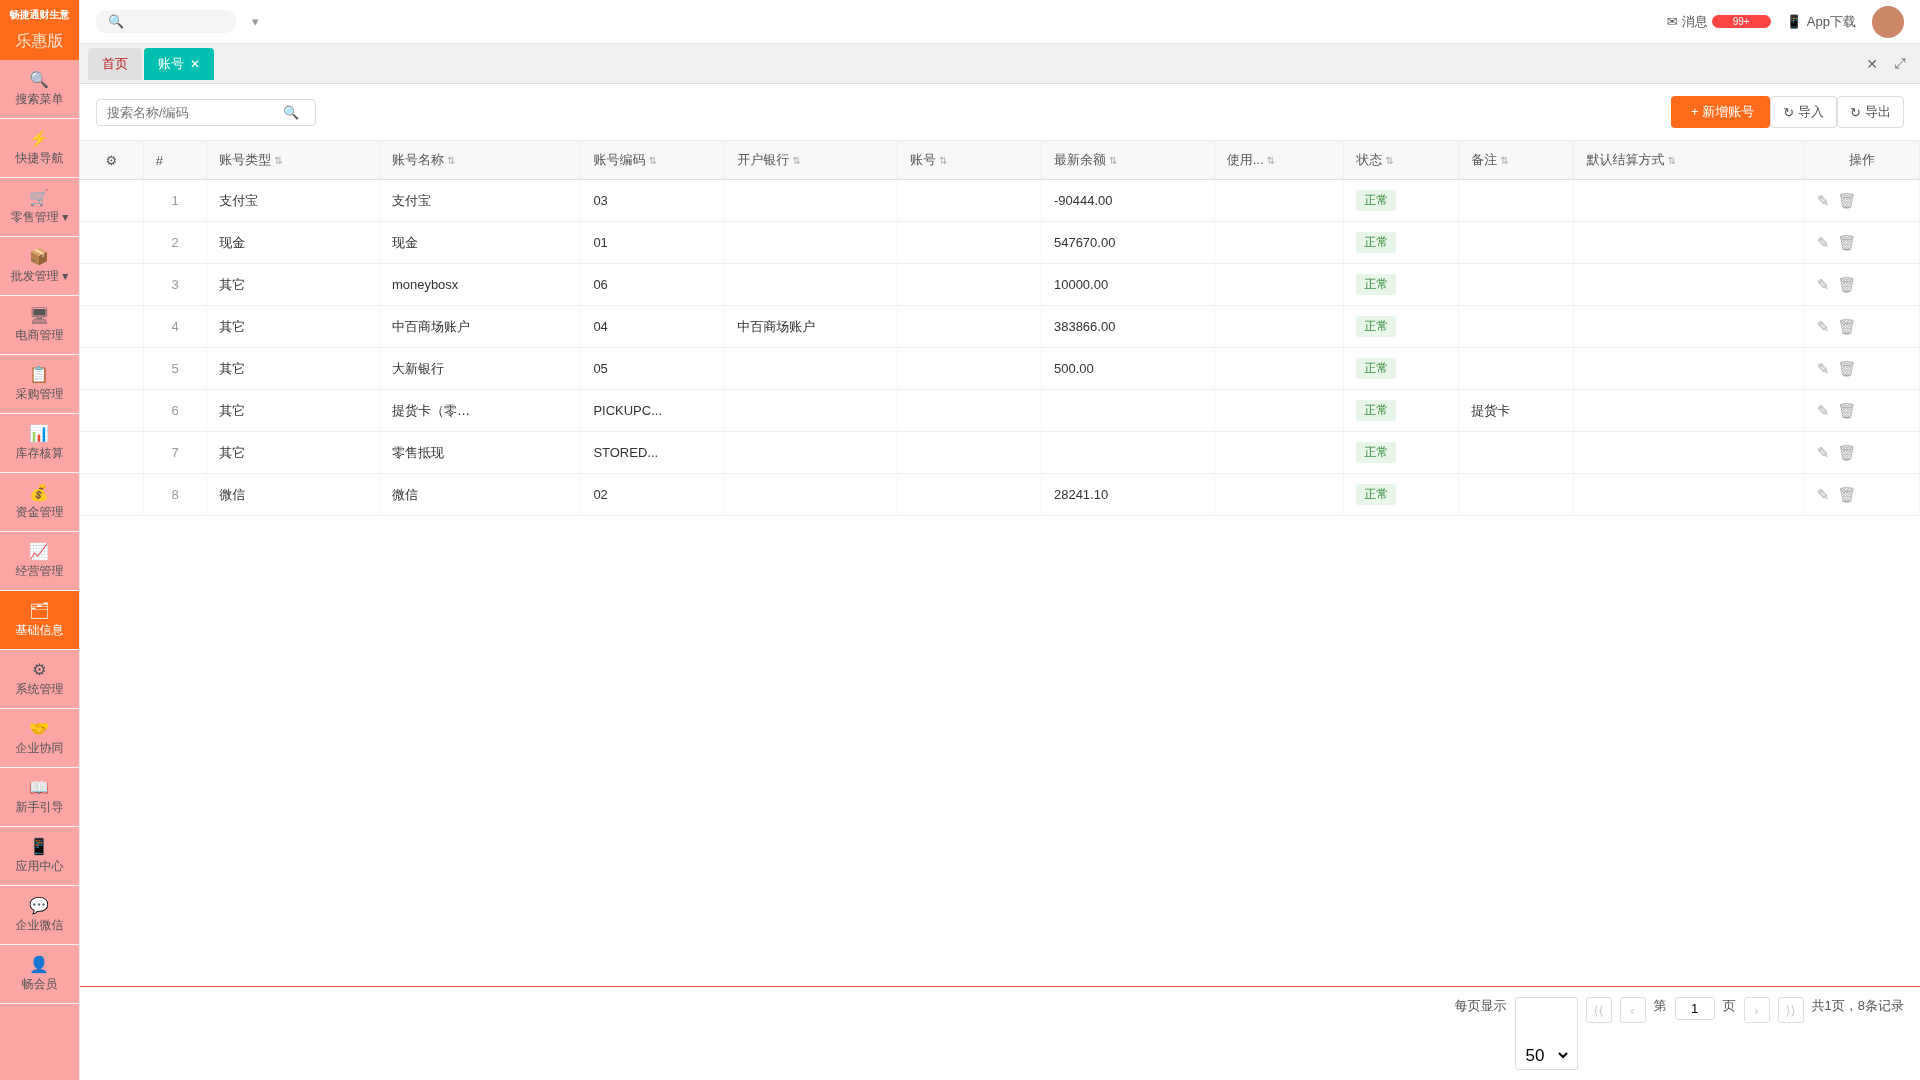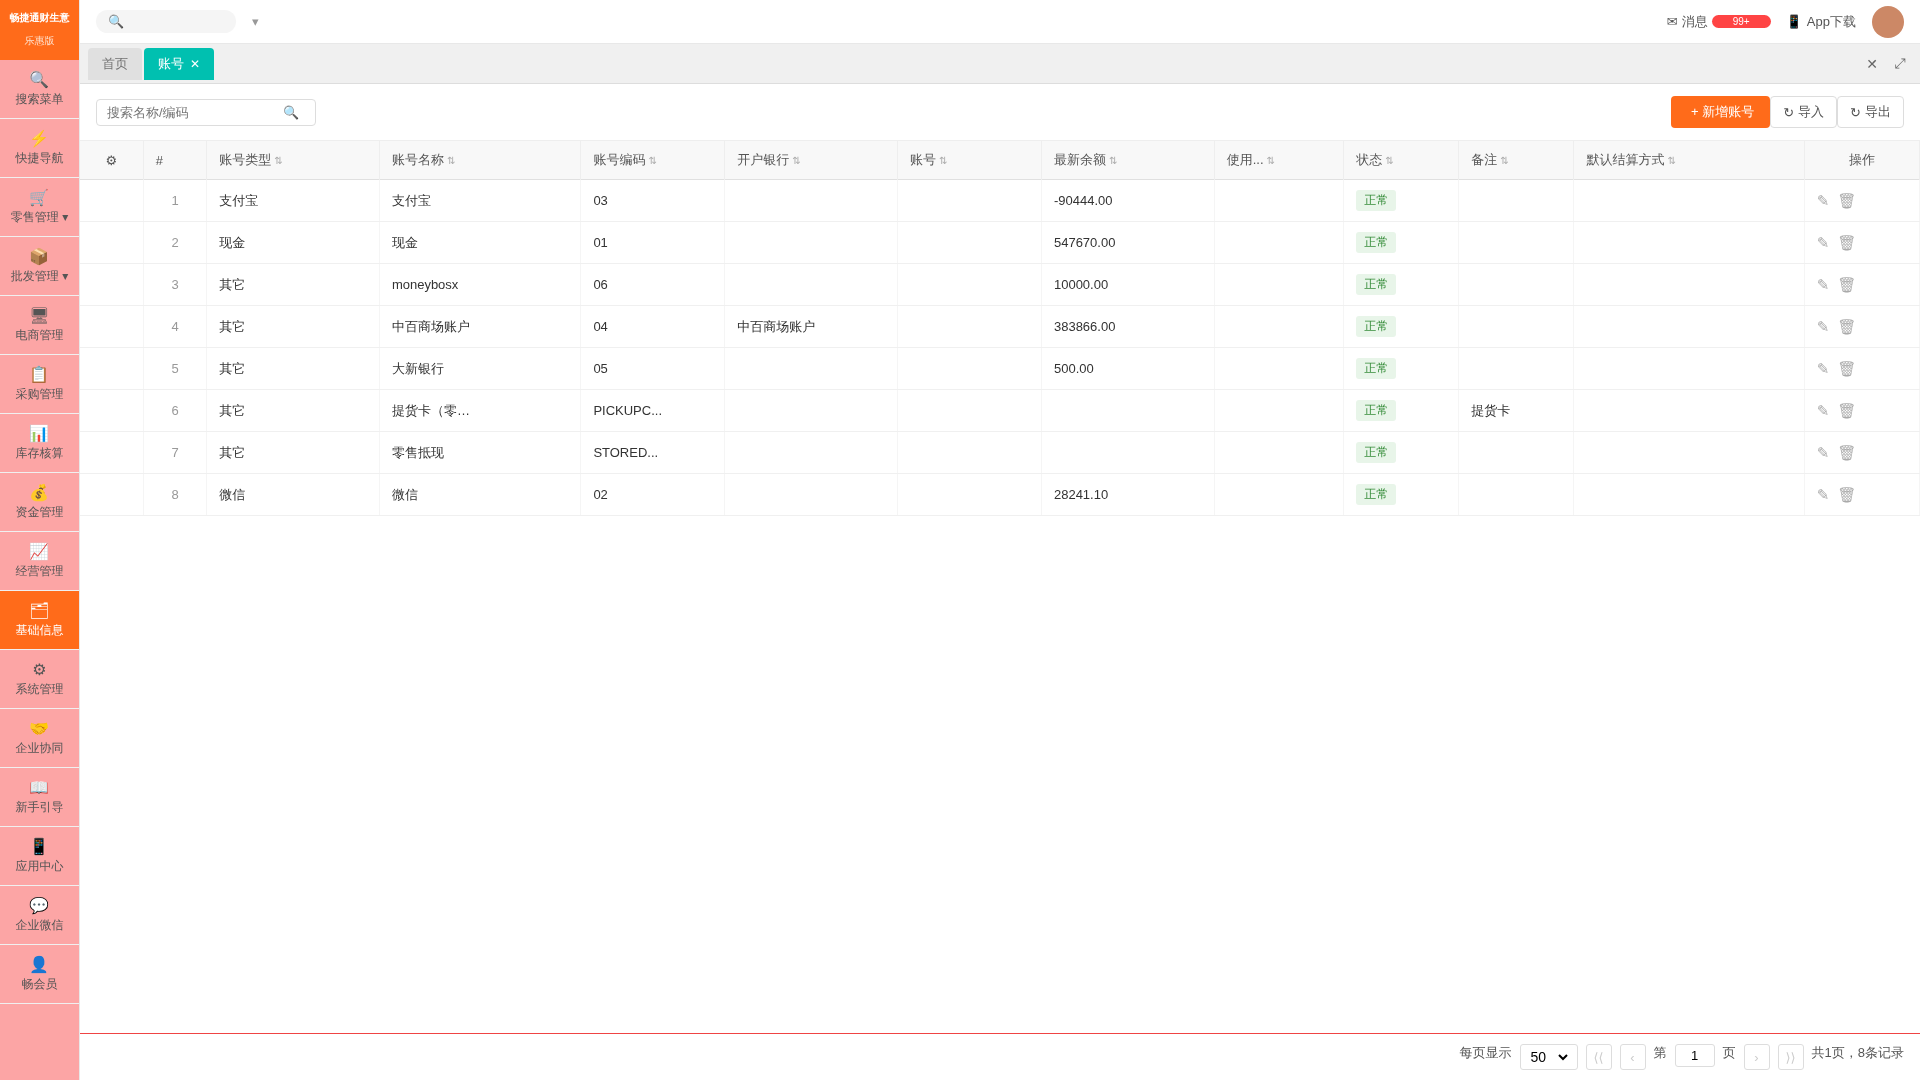--- a/index.html
+++ b/index.html
@@ -27,21 +27,21 @@
     }
     .sidebar-logo-text {
       color: #fff;
       font-size: 10px;
       font-weight: bold;
       line-height: 1.2;
       text-align: center;
     }
     .sidebar-logo-sub {
       color: #ffe0cc;
-      font-size: 10px;
+      font-size: 16px;
       margin-top: 10px;
     }
     .sidebar-item {
       width: 100%;
       display: flex;
       flex-direction: column;
       align-items: center;
       justify-content: center;
       padding: 10px 4px;
       cursor: pointer;
@@ -134,21 +134,21 @@
       border-bottom: 1px solid #ddd;
       flex-shrink: 0;
     }
     .tab {
       display: flex;
       align-items: center;
       padding: 0 14px;
       height: 32px;
       cursor: pointer;
       font-size: 13px;
-      color: #737373;
+      color: #b91c1c;
       border-radius: 4px 4px 0 0;
       gap: 6px;
       background: #e0e0e0;
       margin-right: 2px;
     }
     .tab.active {
       background: #00c0b0;
       color: #fff;
     }
     .tab-close {
@@ -310,22 +310,23 @@
       border-radius: 3px;
       padding: 3px 6px;
       font-size: 13px;
       display: flex;
       align-items: center;
       gap: 4px;
     }
     .page-size-select select {
       border: none;
       outline: none;
-      font-size: 14px;
+      font-size: 17px;
       background: transparent;
+      margin-top: 44px;
     }
     .page-btn {
       width: 26px;
       height: 26px;
       display: flex;
       align-items: center;
       justify-content: center;
       border: 1px solid #ddd;
       border-radius: 3px;
       cursor: pointer;

